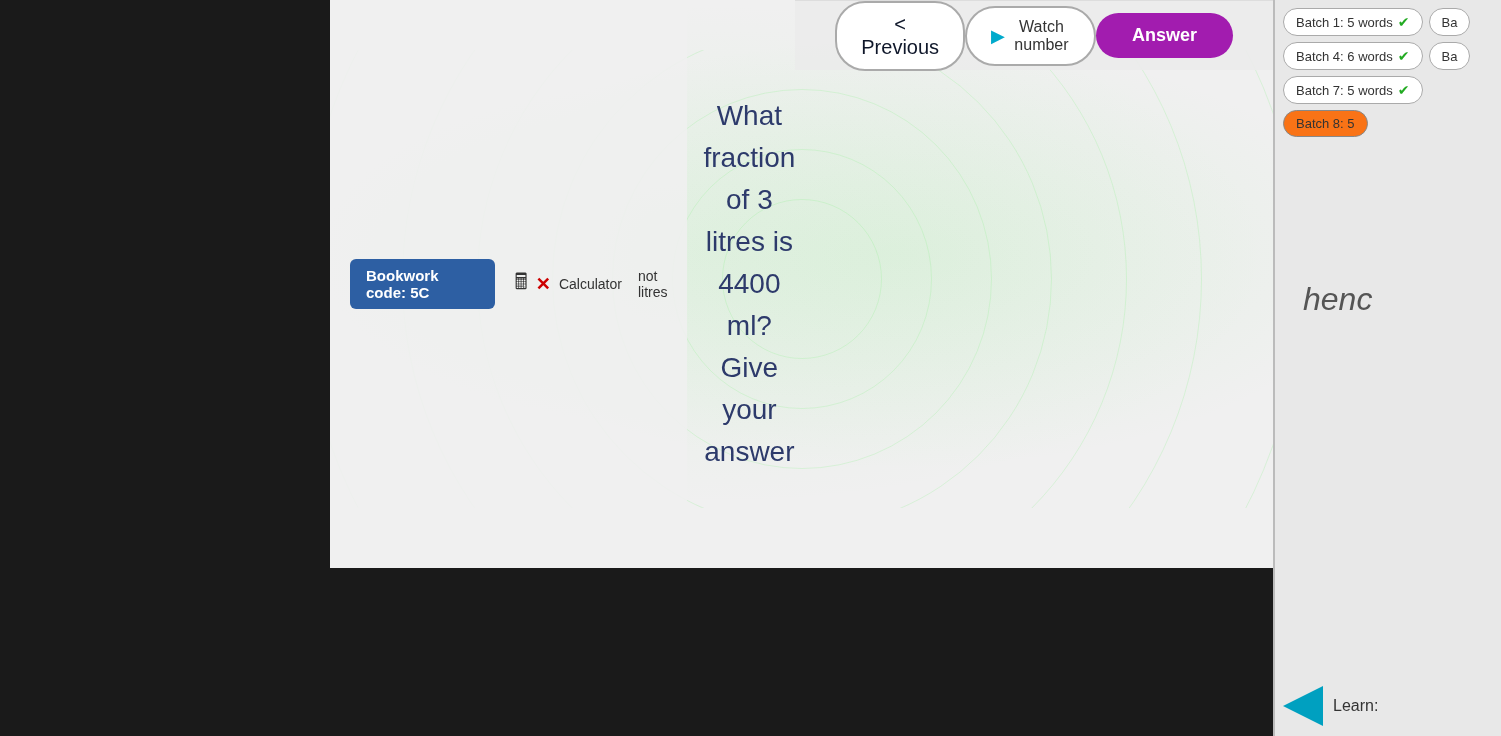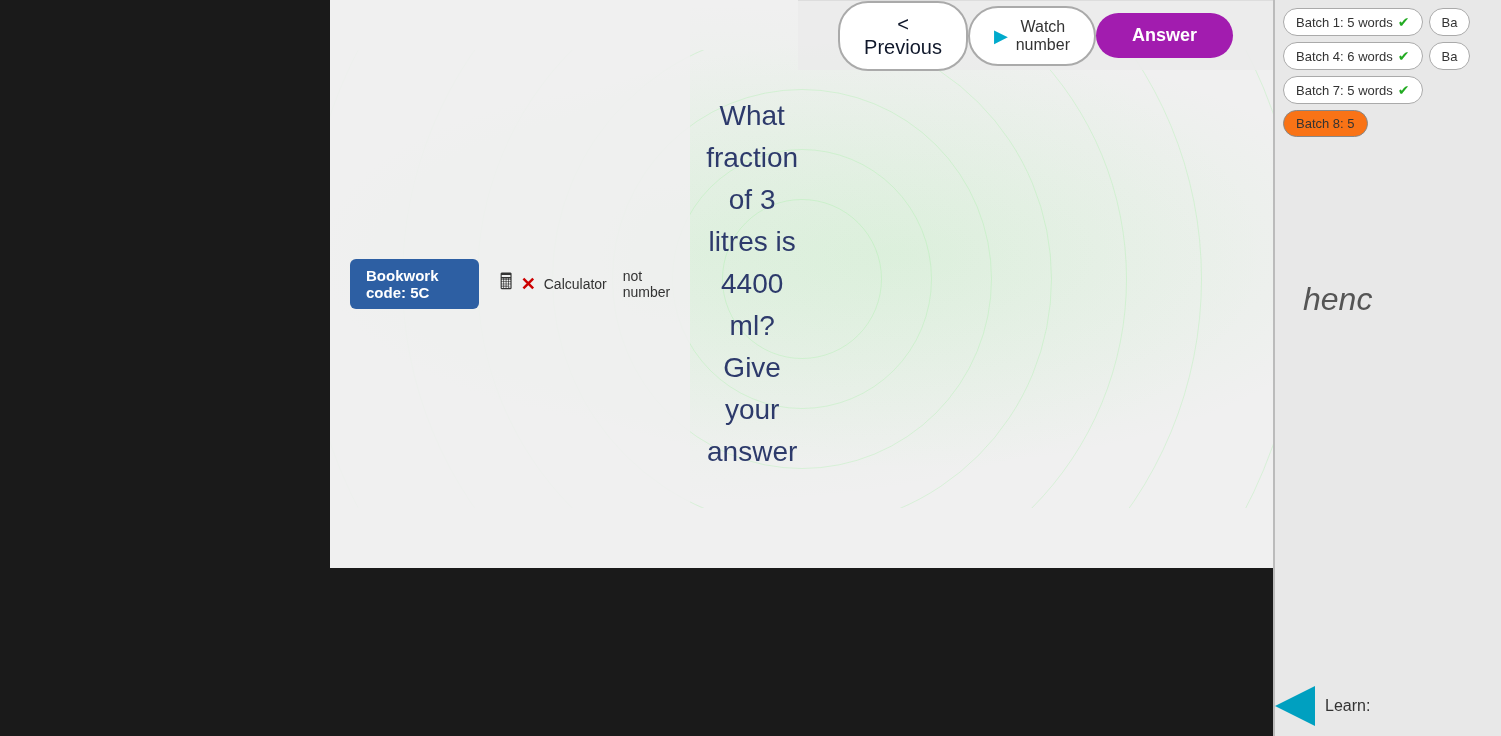--- a/index.html
+++ b/index.html
@@ -224,21 +224,21 @@
 
     .henc-text {
       font-size: 32px;
       color: #555;
       font-style: italic;
       margin-top: 120px;
       margin-left: 12px;
     }
 
     .right-panel-bottom {
-      padding: 10px 0;
+      padding: 10px 8px;
       display: flex;
       align-items: center;
       gap: 10px;
     }
 
     .left-arrow-btn {
       width: 40px;
       height: 40px;
       background: #00a0c0;
       clip-path: polygon(100% 0%, 0% 50%, 100% 100%);
@@ -268,21 +268,21 @@
     <div class="ripple-ring" style="width:1150px;height:1150px;"></div>
   </div>
 
   <div class="header-bar">
     <div class="bookwork-badge">Bookwork code: 5C</div>
     <div class="calculator-info">
       <span class="calc-icon">🖩</span>
       <span class="calc-x">✕</span>
       <span>Calculator</span>
         <br>
-      <span>not number</span>
+      <span>not litres</span>
     </div>
   </div>
 
   <div class="question-area">
     <div class="question-text">
       <span>What fraction of 3 litres is 4400 ml? Give your answer</span><br>
     </div>
   </div>
 
   <div class="bottom-bar">

